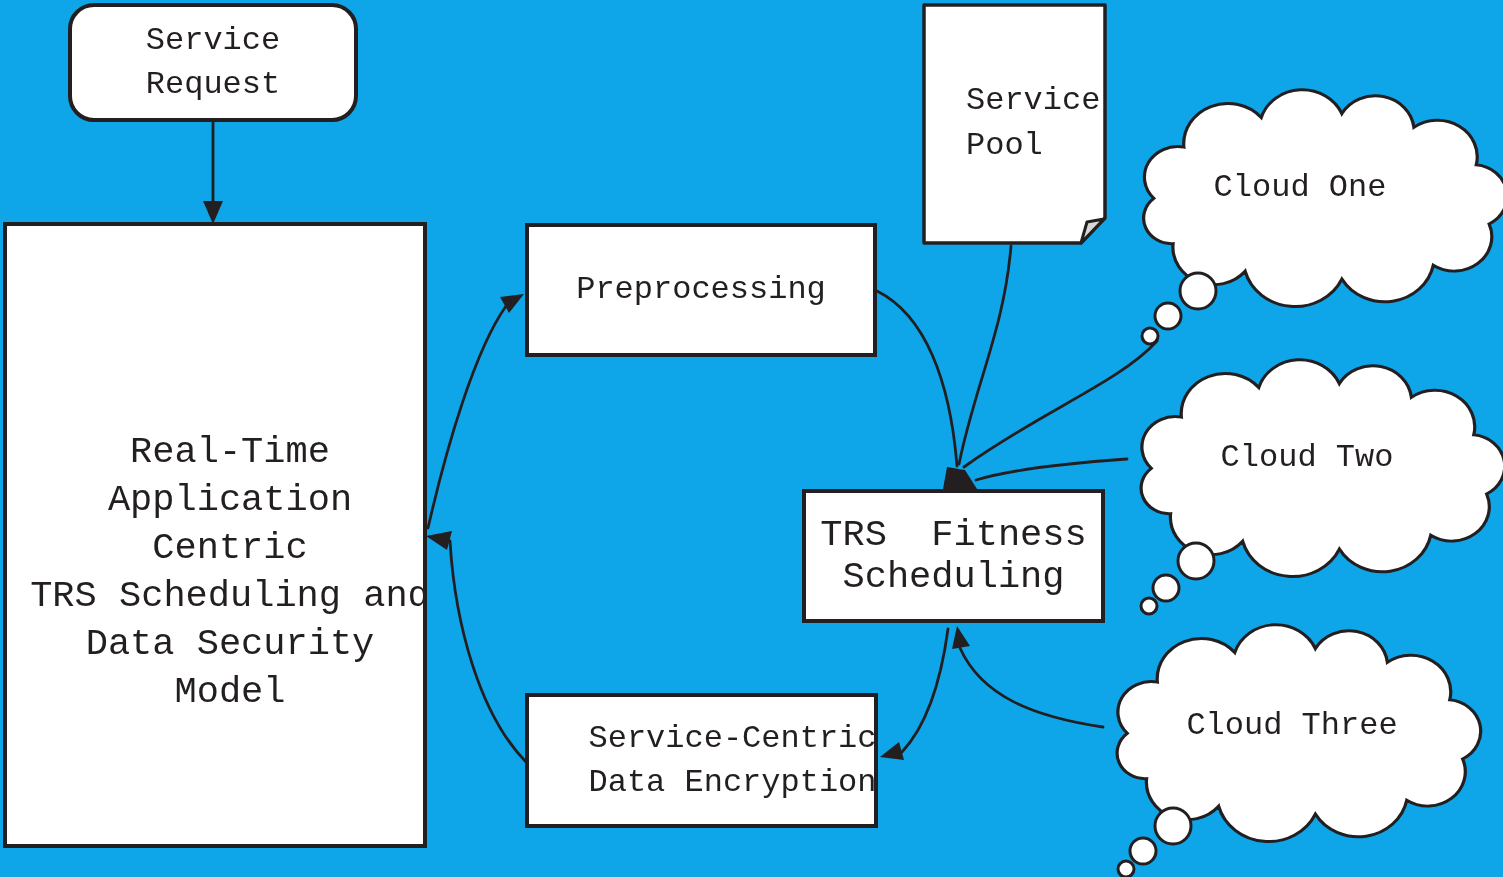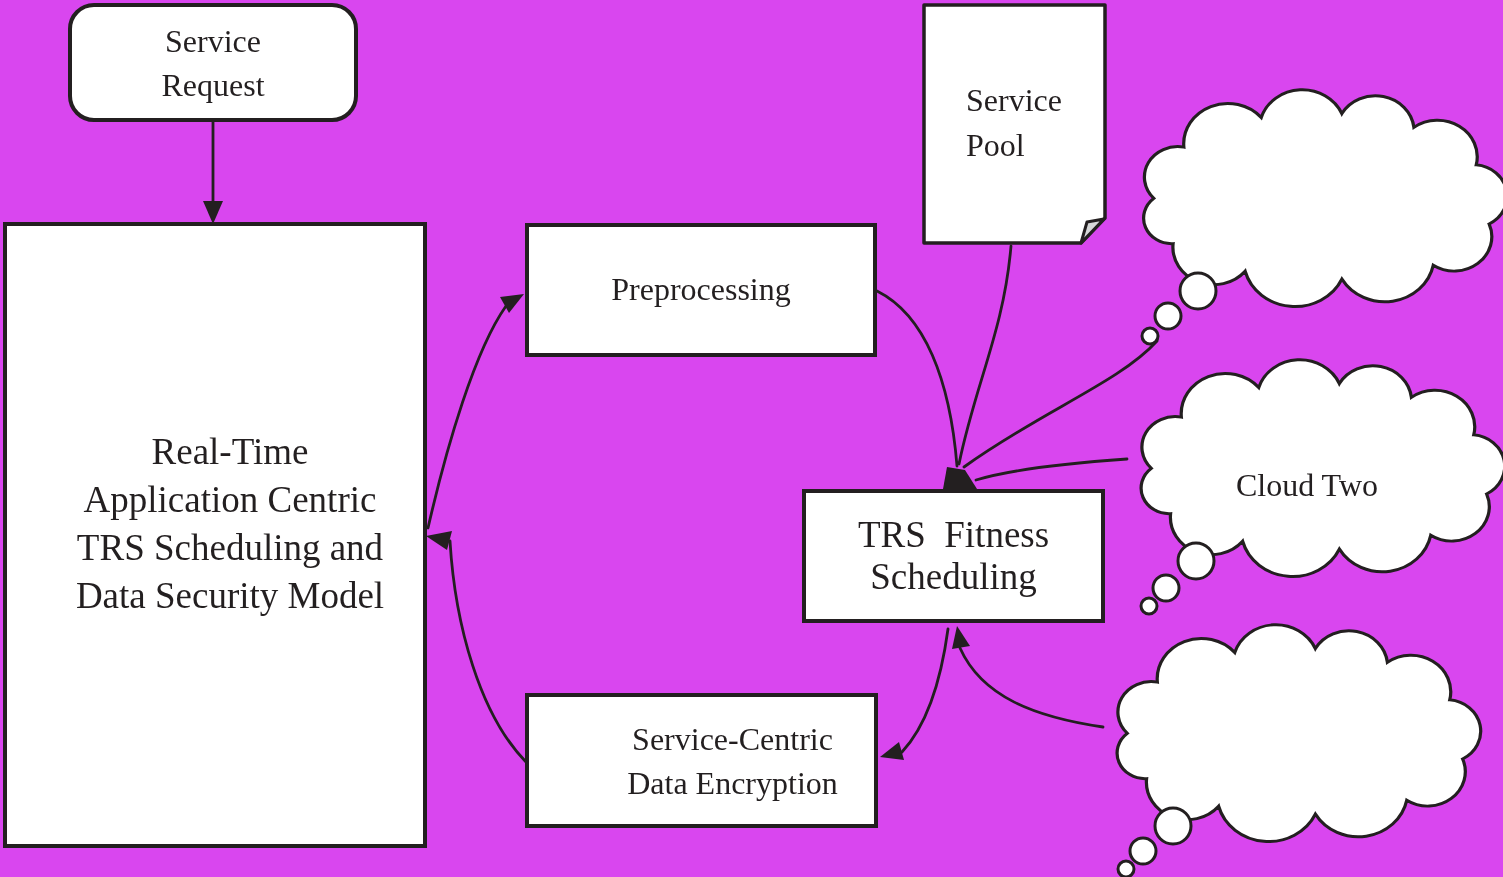--- a/index.html
+++ b/index.html
@@ -1,20 +1,20 @@
 <!DOCTYPE html>
 <html><head>
 <meta charset="utf-8">
 <style>
   html,body{margin:0;padding:0;background:#ffffff;}
   .canvas{
     position:relative;
     width:1503px;height:877px;
-    background:#d946ef;
-    font-family:Liberation Serif, serif;
+    background:#0ea5e9;
+    font-family:Liberation Mono, monospace;
     color:#231f20;
     overflow:hidden;
   }
   .canvas svg{position:absolute;left:0;top:0;}
   .label{
     position:absolute;
     white-space:pre-line;
     color:#231f20;
     line-height:1.35;
   }
@@ -22,21 +22,21 @@
     display:flex;align-items:center;justify-content:center;
     text-align:center;
   }
   #lbl-service-request{left:68px;top:3px;width:290px;height:119px;font-size:32px;line-height:44px;}
   #lbl-main{left:30px;top:428px;width:400px;font-size:37px;line-height:48px;text-align:center;}
   #lbl-preprocessing{left:525px;top:223px;width:352px;height:134px;font-size:32px;text-align:center;}
   #lbl-pool{left:966px;top:78px;width:139px;font-size:32px;line-height:45px;text-align:left;}
   #lbl-trs{left:802px;top:489px;width:303px;height:134px;font-size:37px;line-height:42px;}
   #lbl-enc{left:525px;top:693px;width:415px;height:135px;font-size:32px;line-height:44px;}
   #lbl-cloud1{left:1140px;top:162px;width:320px;height:52px;font-size:32px;}
-  #lbl-cloud2{left:1147px;top:432px;width:320px;height:52px;font-size:32px;margin-top:28px;}
+  #lbl-cloud2{left:1147px;top:432px;width:320px;height:52px;font-size:32px;}
   #lbl-cloud3{left:1132px;top:700px;width:320px;height:52px;font-size:32px;}
 </style>
 </head>
 <body>
 
 <div class="canvas">
 
   <svg width="1503" height="877" viewBox="0 0 1503 877">
     <defs>
       <path id="cloudPath" d="M 30 112
@@ -109,15 +109,17 @@
 Application Centric
 TRS Scheduling and
 Data Security Model</div>
   <div class="label center" id="lbl-preprocessing">Preprocessing</div>
   <div class="label" id="lbl-pool">Service
 Pool</div>
   <div class="label center" id="lbl-trs">TRS&nbsp; Fitness
 Scheduling</div>
   <div class="label center" id="lbl-enc">Service-Centric
 Data Encryption</div>
+  <div class="label center" id="lbl-cloud1">Cloud One</div>
   <div class="label center" id="lbl-cloud2">Cloud Two</div>
+  <div class="label center" id="lbl-cloud3">Cloud Three</div>
 
 </div>
 
 </body></html>

